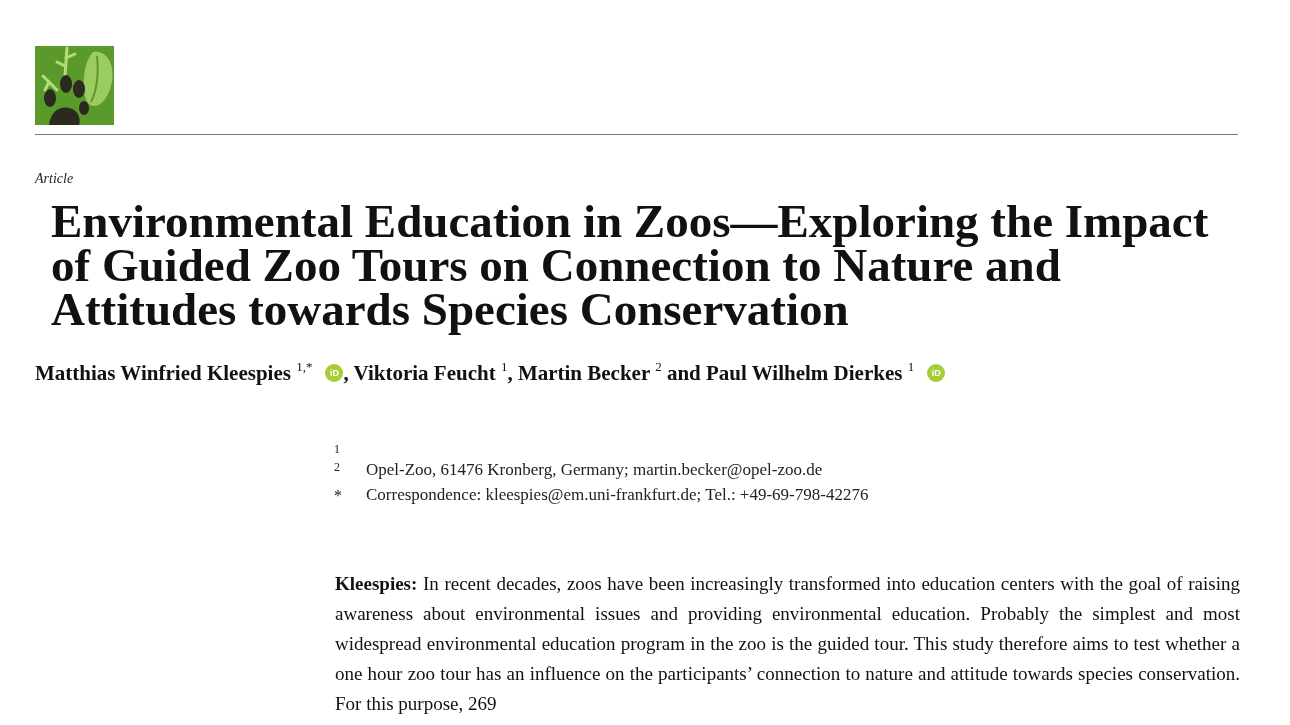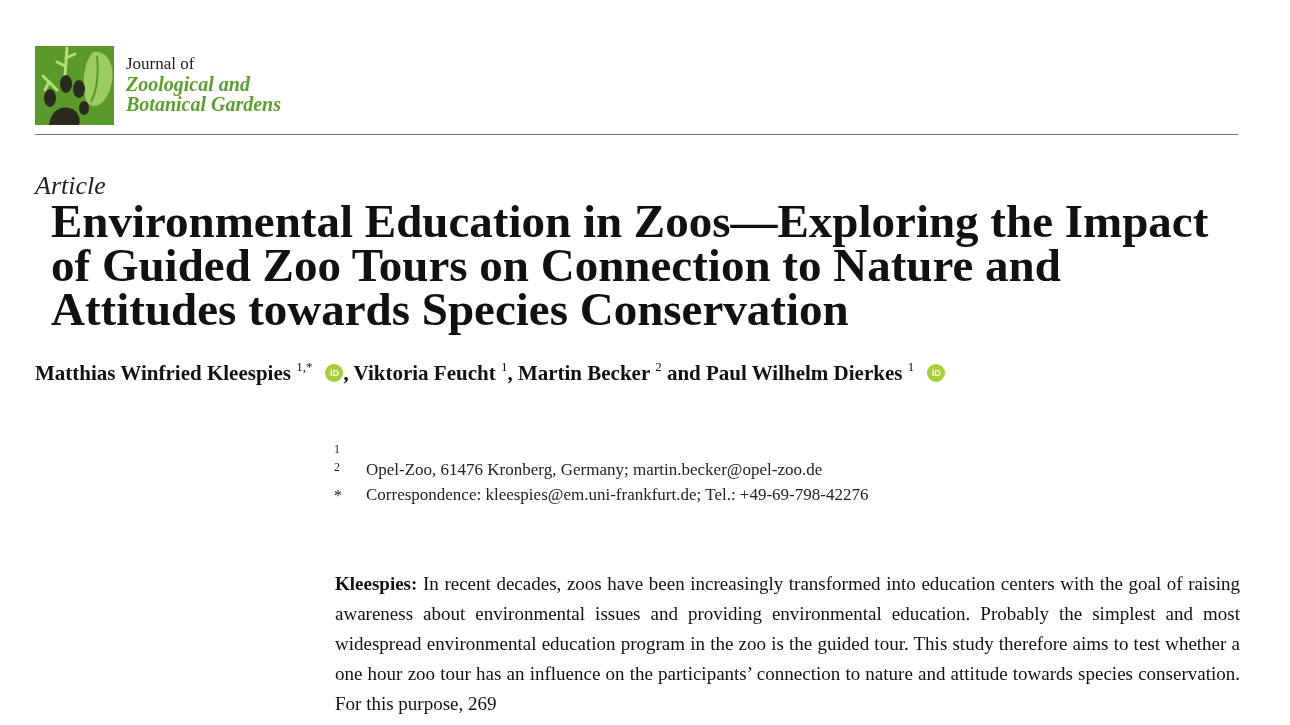--- a/index.html
+++ b/index.html
@@ -5,21 +5,21 @@
   html, body { margin: 0; padding: 0; background: #ffffff; }
   body { width: 1290px; height: 725px; overflow: hidden; position: relative; color: #111; font-family: "Liberation Serif", "DejaVu Serif", serif; }
   .header { position: absolute; left: 35px; top: 46px; width: 1203px; height: 90px; }
   .logo-box { position: absolute; left: 0; top: 0; width: 79px; height: 79px; background: #5a9a2a; overflow: hidden; }
   .journal-name { position: absolute; left: 91px; top: 8px; line-height: 20px; }
   .journal-of { font-size: 17px; color: #222; }
   .journal-title { font-size: 20px; font-style: italic; font-weight: bold; color: #5aa02c; }
   .mdpi-logo { position: absolute; right: 0; top: 12px; width: 100px; height: 66px; }
   .header-rule { position: absolute; left: 0; top: 88px; width: 1203px; height: 1px; background: #777; }
 
-  .article-type { position: absolute; left: 35px; top: 171px; font-size: 26px; font-style: italic; color: #222; }
+  .article-type { position: absolute; left: 35px; top: 171px; font-size: 14px; font-style: italic; color: #222; }
   .title { position: absolute; left: 51px; top: 199px; width: 1200px; font-size: 47px; font-weight: bold; line-height: 44px; color: #111; margin: 0; }
 
   .authors { position: absolute; left: 35px; top: 361px; font-size: 21px; font-weight: bold; white-space: nowrap; }
   .authors sup { font-size: 13px; font-weight: normal; vertical-align: 9px; line-height: 0; }
   .orcid { display: inline-block; width: 18px; height: 18px; border-radius: 50%; background: #a6ce39; color: #fff; font-family: "Liberation Sans", sans-serif; font-size: 9px; font-weight: bold; text-align: center; line-height: 18px; vertical-align: 4px; margin-left: 13px; }
 
   .affiliations { position: absolute; left: 334px; top: 440px; width: 900px; font-size: 17px; line-height: 24.5px; color: #222; }
   .aff-row { display: flex; }
   .aff-mark { width: 32px; font-size: 12px; vertical-align: top; line-height: 18px; }
   .aff-mark.star { font-size: 16px; line-height: 26px; }
@@ -44,25 +44,20 @@
         <path d="M8 30 L22 44"></path>
           <path d="M14 36 L10 44"></path>
       </g>
       <ellipse cx="31" cy="38" rx="6" ry="9" fill="#2a2a1e"></ellipse>
       <ellipse cx="44" cy="43" rx="6" ry="9" fill="#2a2a1e"></ellipse>
       <ellipse cx="15" cy="52" rx="6" ry="9" fill="#2a2a1e"></ellipse>
       <ellipse cx="49" cy="62" rx="5" ry="7" fill="#2a2a1e"></ellipse>
       <path d="M14 79 C16 64 26 60 34 62 C44 64 46 74 44 79 Z" fill="#2a2a1e"></path>
     </svg>
   </div>
-  <div class="journal-name">
-    <div class="journal-of">Journal of</div>
-    <div class="journal-title">Zoological and</div>
-    <div class="journal-title">Botanical Gardens</div>
-  </div>
   <div class="header-rule"></div>
 </div>
 
 <div class="article-type">Article</div>
 <h1 class="title">Environmental Education in Zoos—Exploring the Impact of Guided Zoo Tours on Connection to Nature and Attitudes towards Species Conservation</h1>
 
 <div class="authors" id="authors"><span>Matthias Winfried Kleespies </span><sup>1,*</sup><span class="orcid">iD</span><span>, </span><span>Viktoria Feucht </span><sup>1</sup><span>, </span><span>Martin Becker </span><sup>2</sup><span> and </span><span>Paul Wilhelm Dierkes </span><sup>1</sup><span class="orcid">iD</span></div>
 
 <div class="affiliations" id="affils">
     <div class="aff-row">

